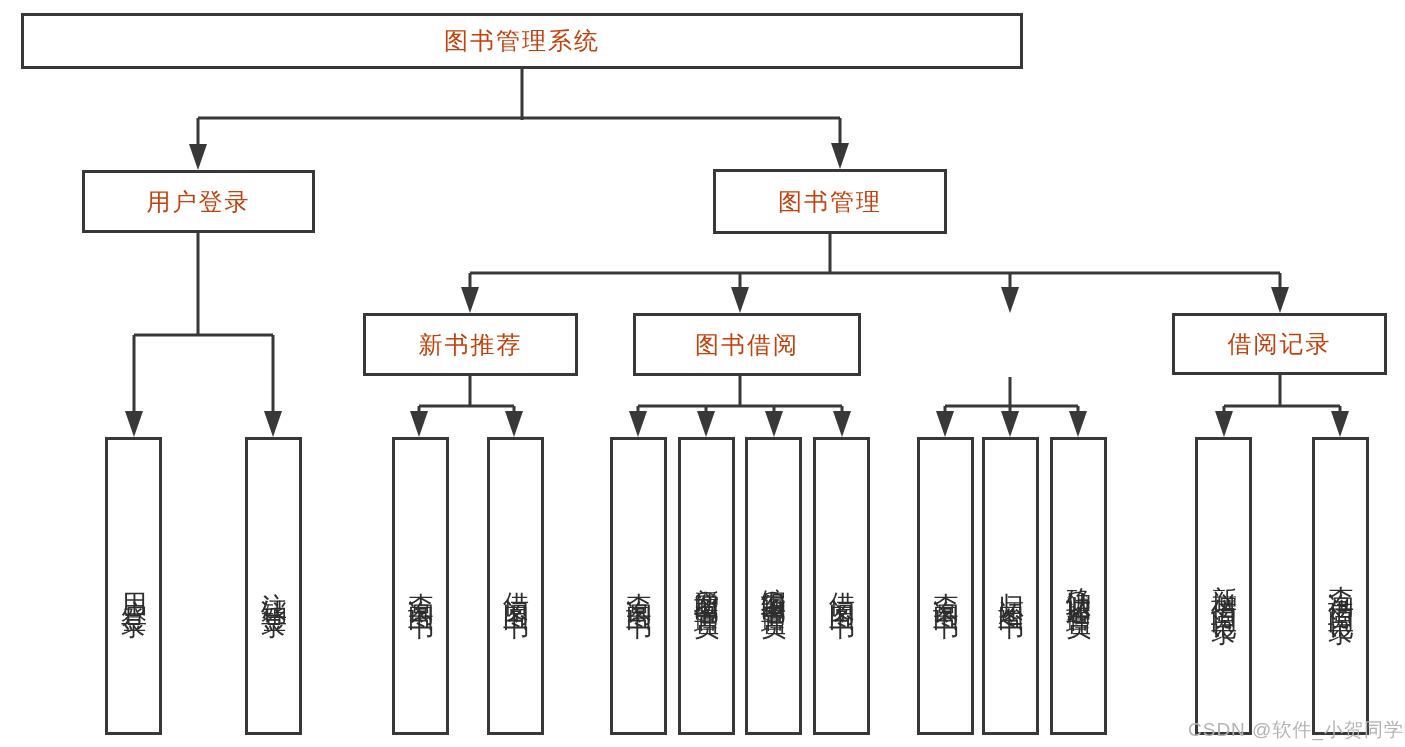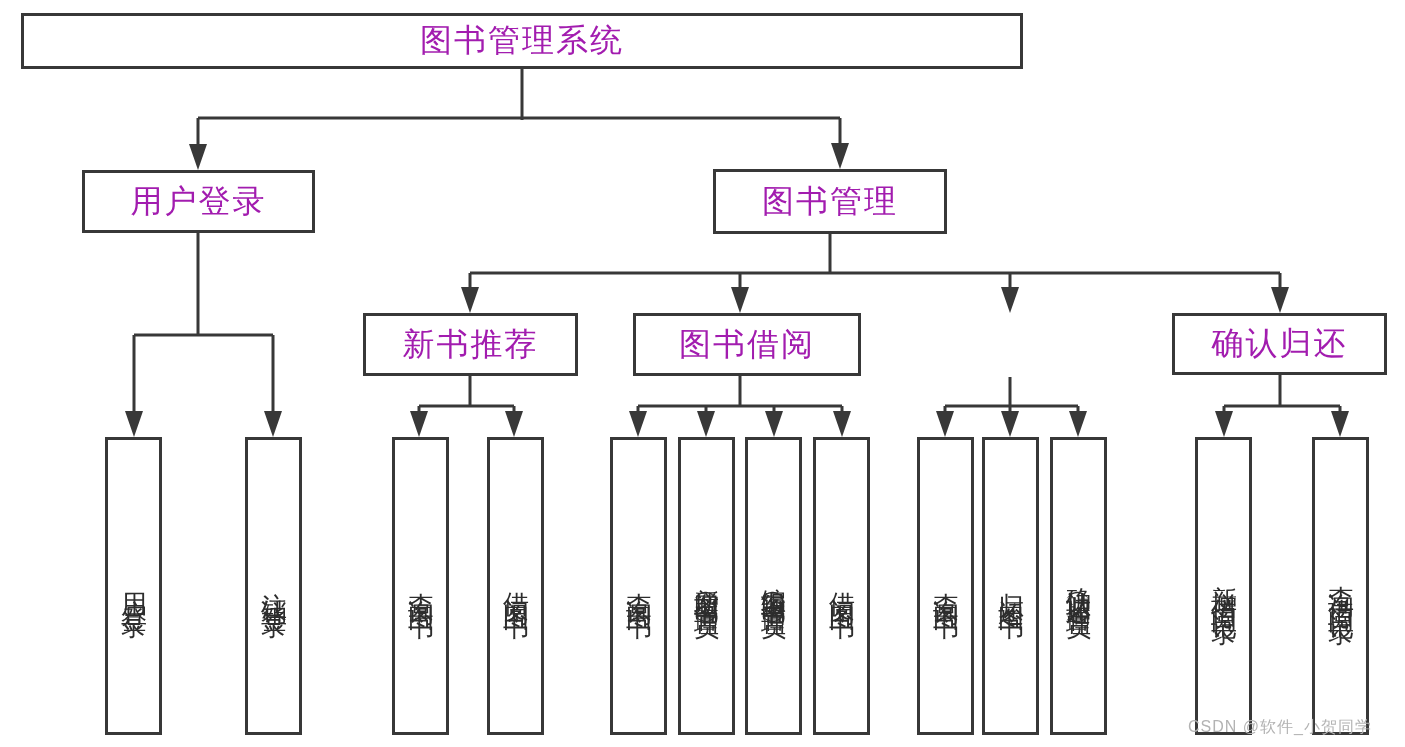--- a/index.html
+++ b/index.html
@@ -25,22 +25,22 @@
     position: absolute;
     box-sizing: border-box;
     border: 3px solid #383838;
     background: #ffffff;
     display: flex;
     align-items: center;
     justify-content: center;
     z-index: 2;
   }
   .hbox .lbl {
-    font-size: 32px;
-    color: #a21caf;
+    font-size: 24px;
+    color: #c2410c;
     letter-spacing: 2px;
     white-space: nowrap;
   }
   .vbox {
     position: absolute;
     box-sizing: border-box;
     top: 437px;
     width: 57px;
     height: 298px;
     border: 3px solid #383838;
@@ -81,21 +81,21 @@
   #l-bb4 { left: 813px; }
   #l-cb1 { left: 917px; }
   #l-cb2 { left: 982px; }
   #l-cb3 { left: 1050px; }
   #l-br1 { left: 1195px; }
   #l-br2 { left: 1312px; }
   .watermark {
     position: absolute;
     left: 1188px;
     top: 717px;
-    font-size: 16px;
+    font-size: 19px;
     letter-spacing: 1px;
     color: #b3b3b3;
     z-index: 5;
     white-space: nowrap;
   }
 </style>
 </head>
 <body>
 
 <div id="stage">
@@ -144,21 +144,21 @@
     <span class="lbl">图书管理</span>
   </div>
 
   <div class="hbox" id="n-new-books">
     <span class="lbl">新书推荐</span>
   </div>
   <div class="hbox" id="n-book-borrow">
     <span class="lbl">图书借阅</span>
   </div>
   <div class="hbox" id="n-records">
-    <span class="lbl">确认归还</span>
+    <span class="lbl">借阅记录</span>
   </div>
 
   <div class="vbox" id="l-ul1">
     <span class="vlbl">用户登录</span>
   </div>
   <div class="vbox" id="l-ul2">
     <span class="vlbl">注销登录</span>
   </div>
 
   <div class="vbox" id="l-nb1">

